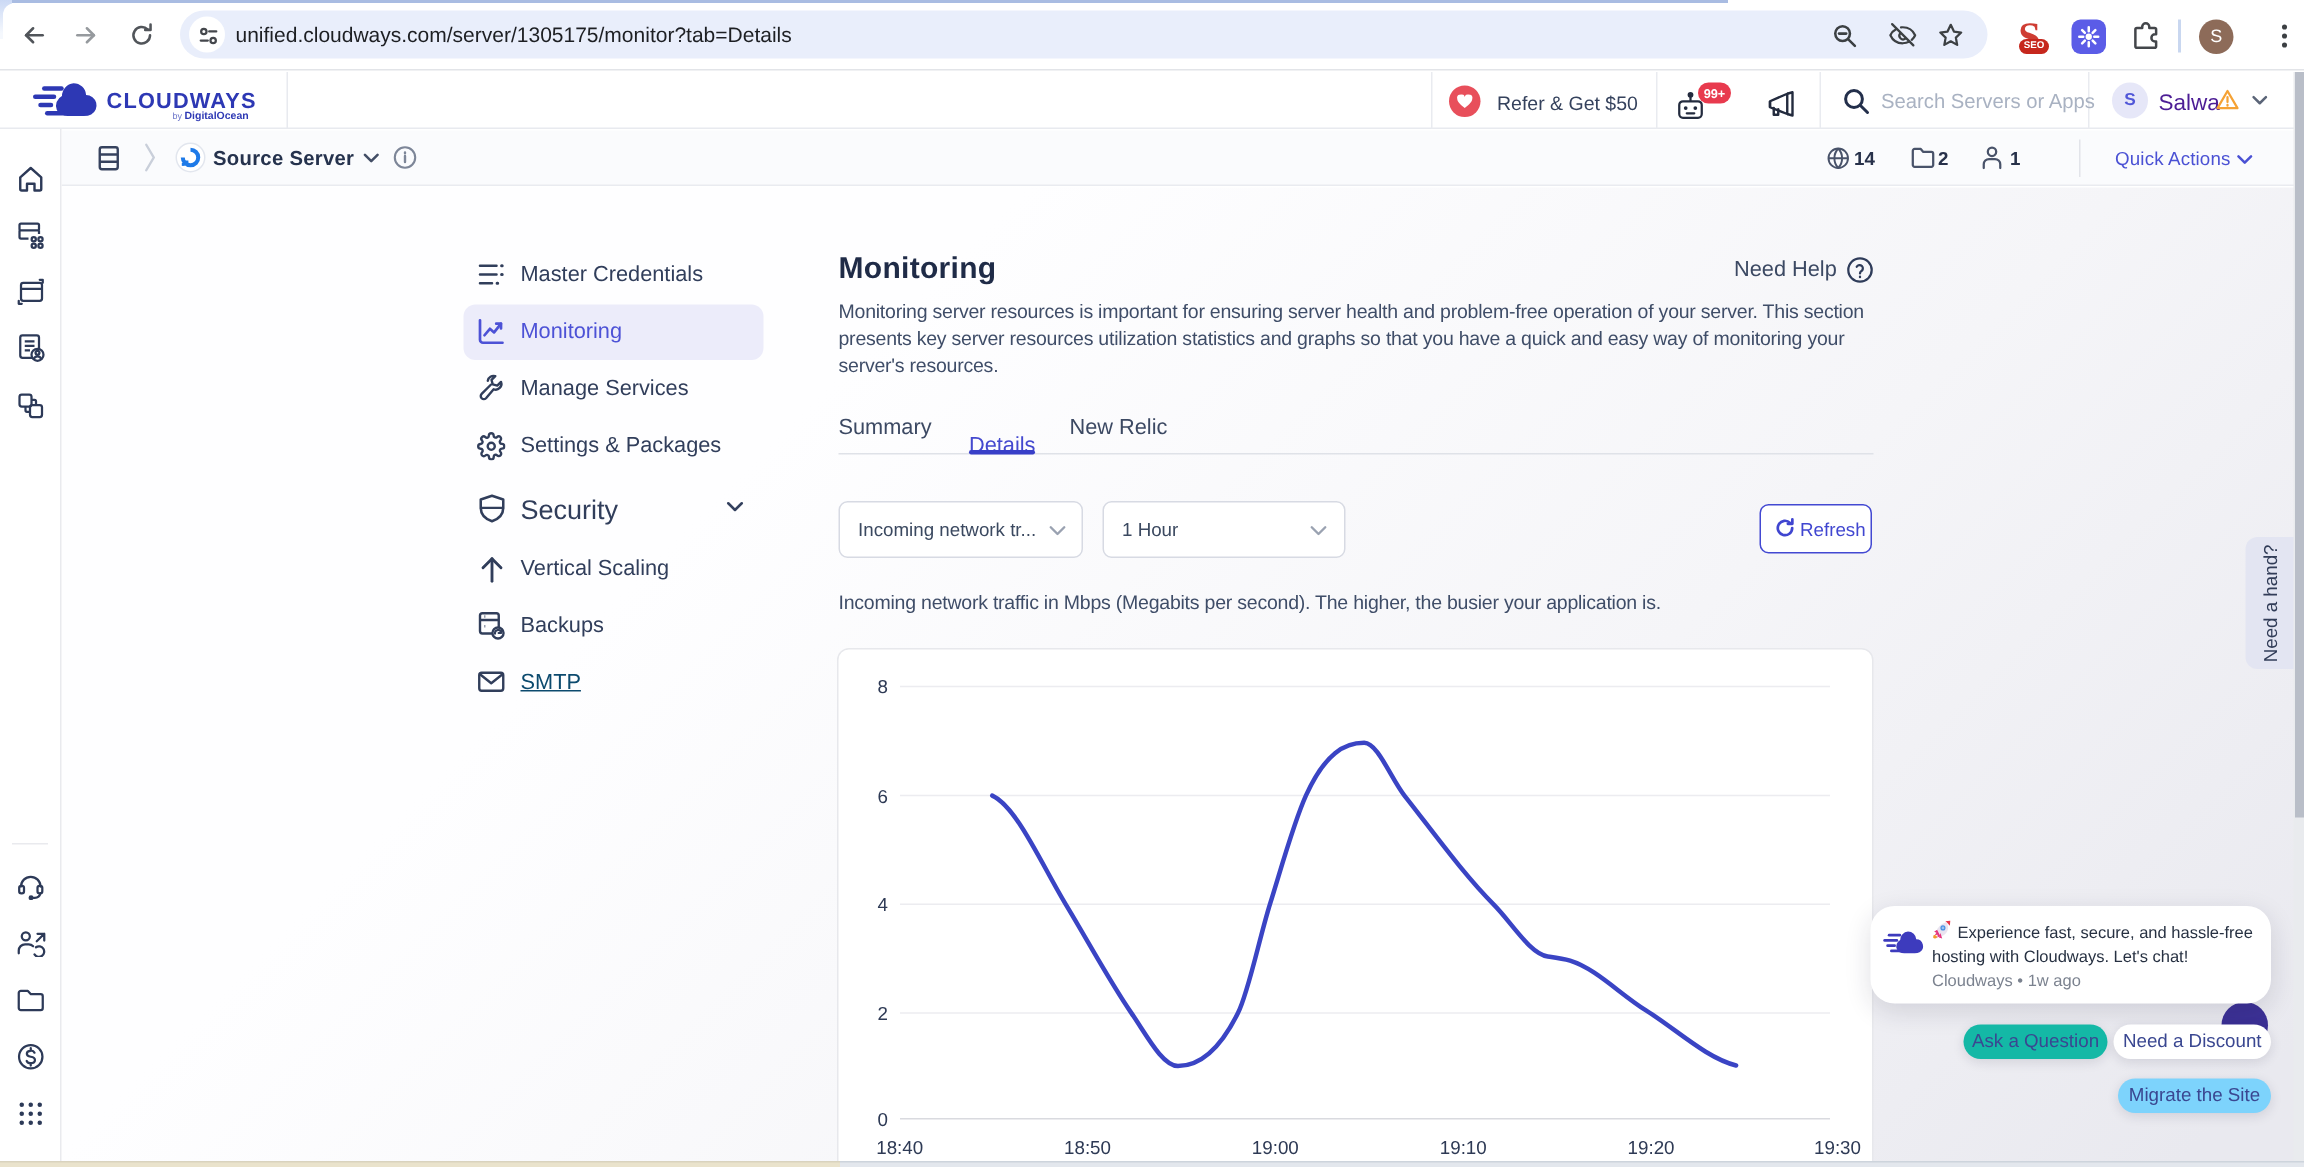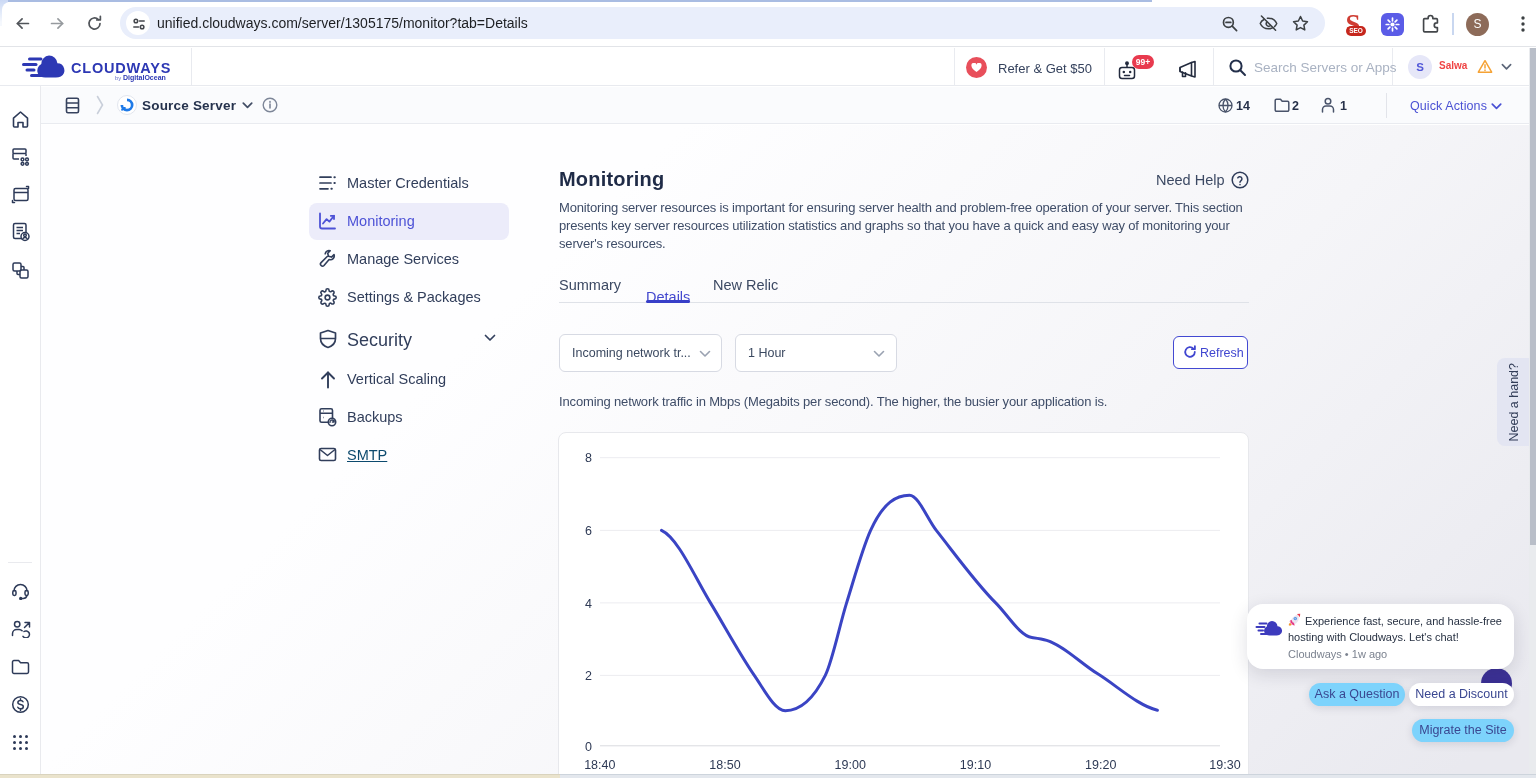--- a/index.html
+++ b/index.html
@@ -120,21 +120,21 @@
       <path d="M5.5 12 v4.5 h3 V12.8" stroke-linecap="round"></path>
     </svg>
 
   <svg class="abs" style="left:1228px;top:58px" width="19" height="19" viewBox="0 0 19 19" fill="none" stroke="#232f4b" stroke-width="2" stroke-linecap="round">
       <circle cx="8" cy="8" r="5.6"></circle>
       <path d="M12.3 12.3 L17 17"></path>
     </svg>
   <div class="abs" style="left:1254px;top:60px;font-size:13.5px;color:#a9b2c2;">Search Servers or Apps</div>
 
   <div class="abs" style="left:1408px;top:55px;width:24px;height:24px;background:#e6e7f8;border-radius:50%;color:#5157d8;font-size:11.5px;font-weight:bold;text-align:center;line-height:24px;">S</div>
-  <div class="abs" style="left:1439px;top:60px;font-size:10px;font-weight:bold;color:#ef4444;">Salwa</div>
+  <div class="abs" style="left:1439px;top:60px;font-size:15px;font-weight:normal;color:#4c1d95;">Salwa</div>
   <svg class="abs" style="left:1477px;top:59px" width="16" height="15" viewBox="0 0 17 16" fill="none" stroke="#f5a235" stroke-width="1.6" stroke-linejoin="round">
       <path d="M8.5 1.8 L15.6 14 H1.4 Z"></path>
       <path d="M8.5 6.2 v3.4 M8.5 11.6 v0.6" stroke-linecap="round"></path>
     </svg>
   <svg class="abs" style="left:1501px;top:63px" width="11" height="8" viewBox="0 0 12 8" fill="none" stroke="#5b6578" stroke-width="1.8" stroke-linecap="round" stroke-linejoin="round">
       <path d="M1.5 1.5 L6 6 L10.5 1.5"></path>
     </svg>
 
   <div class="abs" style="left:41px;top:87px;width:1495px;height:37px;background:#fafbfd;border-bottom:1px solid #e9ebf0;"></div>
 
@@ -379,21 +379,21 @@
         <path d="M3.2 10.6 C2.0 7.6 4.2 3.6 9.2 1.8 C11.2 3.4 11.6 7.6 8.2 10.2 C6.2 11.6 4.4 11.4 3.2 10.6 Z" fill="#eae4f0"></path>
         <path d="M8.9 1.1 L12.2 0.8 L11.9 4.2 C11.2 3.2 10.1 2.0 8.9 1.1 Z" fill="#e8364a"></path>
         <circle cx="7.3" cy="5.6" r="1.7" fill="#4a90e2"></circle>
         <circle cx="7.3" cy="5.6" r="0.9" fill="#9cc3ee"></circle>
         <path d="M3.4 6.8 L1.4 8.2 L3.0 8.8 L1.8 10.4 L3.8 10.2 L3.6 12.2 L5.4 10.8 Z" fill="#e5357f"></path>
         <path d="M5.6 9.0 L6.8 12.6 L4.6 12.0 Z" fill="#e5357f"></path>
         <path d="M1.2 10.4 C2.4 10.2 3.4 10.8 3.4 12.0 C2.6 12.8 1.4 12.8 0.8 12.2 C0.7 11.5 0.9 10.9 1.2 10.4 Z" fill="#f2982d"></path>
       </svg> Experience fast, secure, and hassle-free hosting with Cloudways. Let's chat!</div>
   <div class="abs" style="left:1288px;top:648px;font-size:11px;color:#7b828f;">Cloudways • 1w ago</div>
 
-  <div class="abs" style="left:1309px;top:683px;width:96px;height:23px;background:#7dd3fc;border-radius:12px;box-shadow:0 2px 8px rgba(30,30,60,0.13);font-size:12.5px;color:#3a4791;text-align:center;line-height:23px;">Ask a Question</div>
+  <div class="abs" style="left:1309px;top:683px;width:96px;height:23px;background:#14b8a6;border-radius:12px;box-shadow:0 2px 8px rgba(30,30,60,0.13);font-size:12.5px;color:#3a4791;text-align:center;line-height:23px;">Ask a Question</div>
   <div class="abs" style="left:1409px;top:683px;width:105px;height:23px;background:#fff;border-radius:12px;box-shadow:0 2px 8px rgba(30,30,60,0.13);font-size:12.5px;color:#3a4791;text-align:center;line-height:23px;">Need a Discount</div>
   <div class="abs" style="left:1412px;top:719px;width:102px;height:23px;background:#7dd3fc;border-radius:12px;box-shadow:0 2px 8px rgba(30,30,60,0.13);font-size:12.5px;color:#3a4791;text-align:center;line-height:23px;">Migrate the Site</div>
 
   <div class="abs" style="left:1529px;top:48px;width:7px;height:730px;background:#e9ebee;"></div>
   <div class="abs" style="left:1530px;top:48px;width:6px;height:497px;background:#b9bec8;"></div>
 
   <div class="abs" style="left:0;top:773.5px;width:560px;height:4.5px;background:#eae3cc;border-top:1px solid #d9d3be;"></div>
   <div class="abs" style="left:560px;top:773.5px;width:976px;height:4.5px;background:#e3e7ed;border-top:1px solid #cdd4dc;"></div>
 
 </div>

